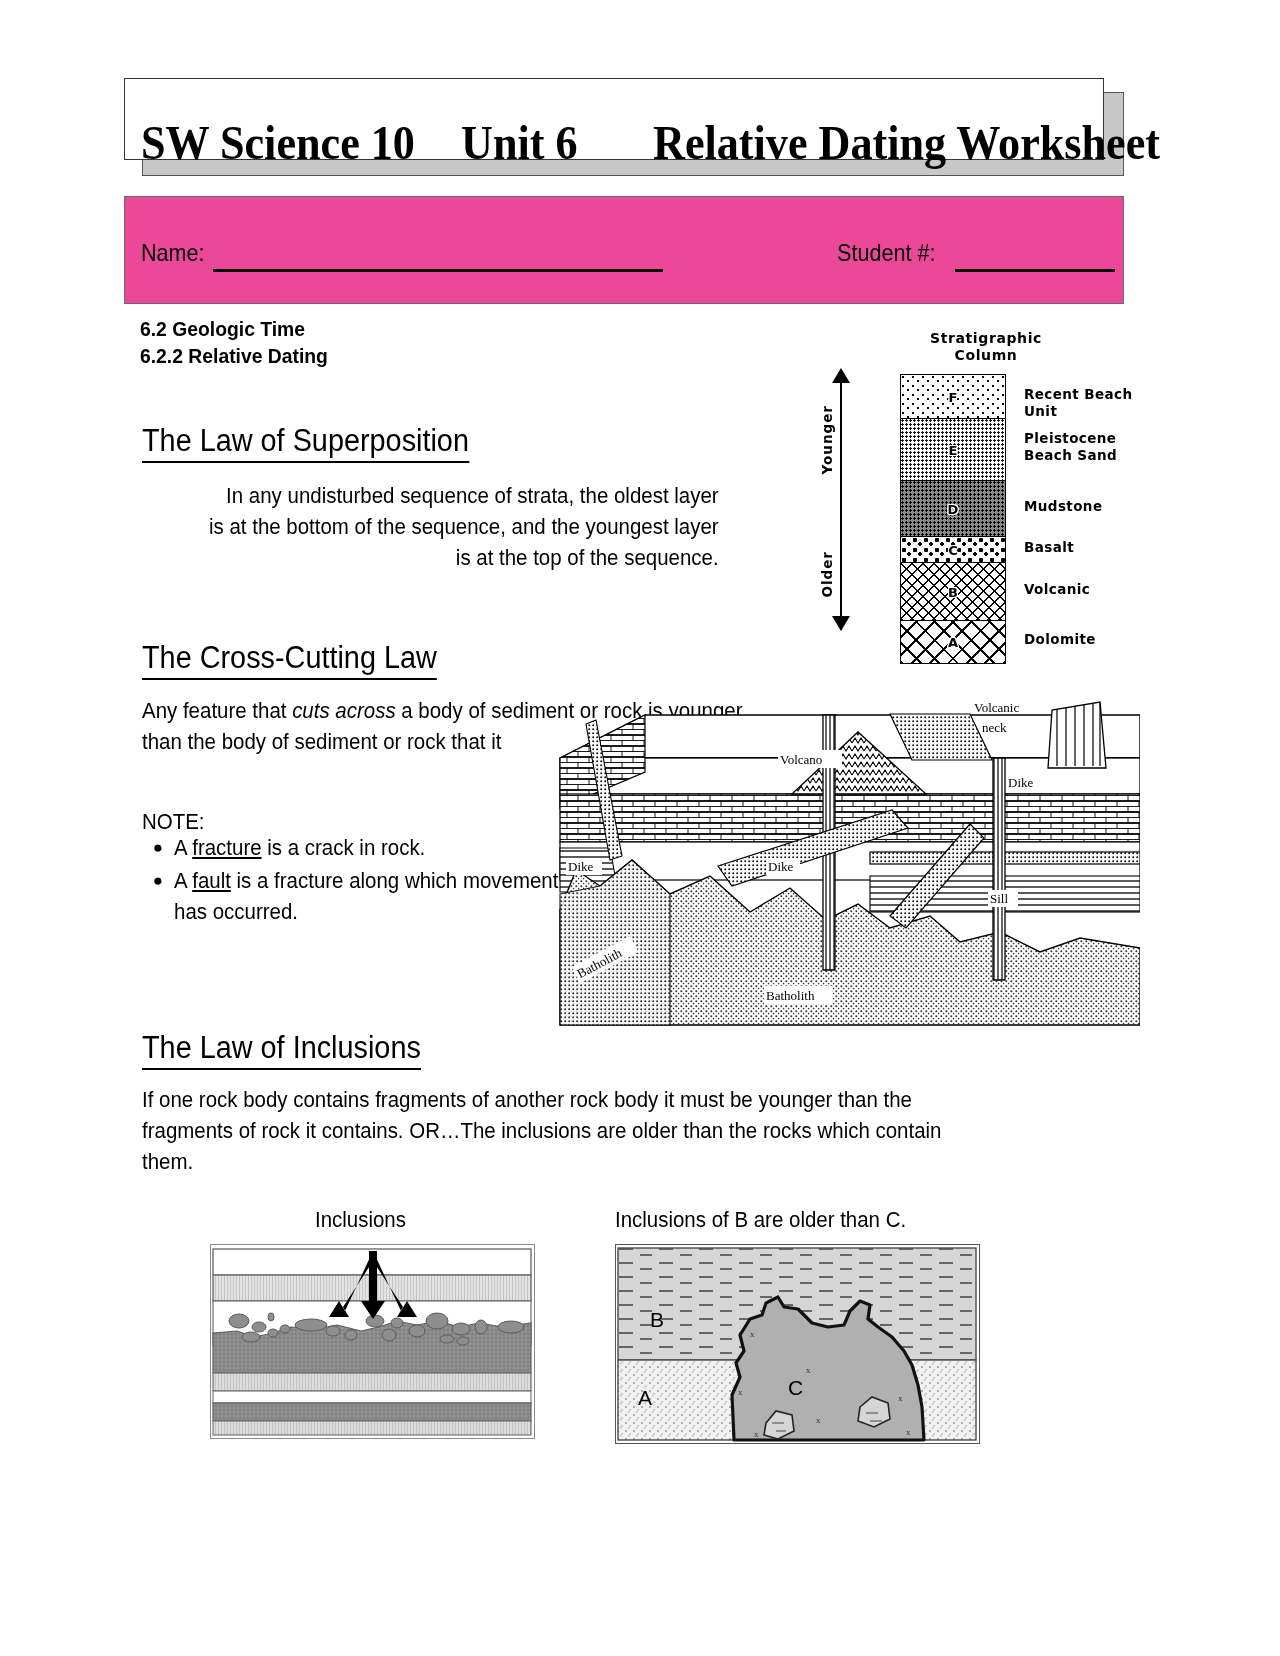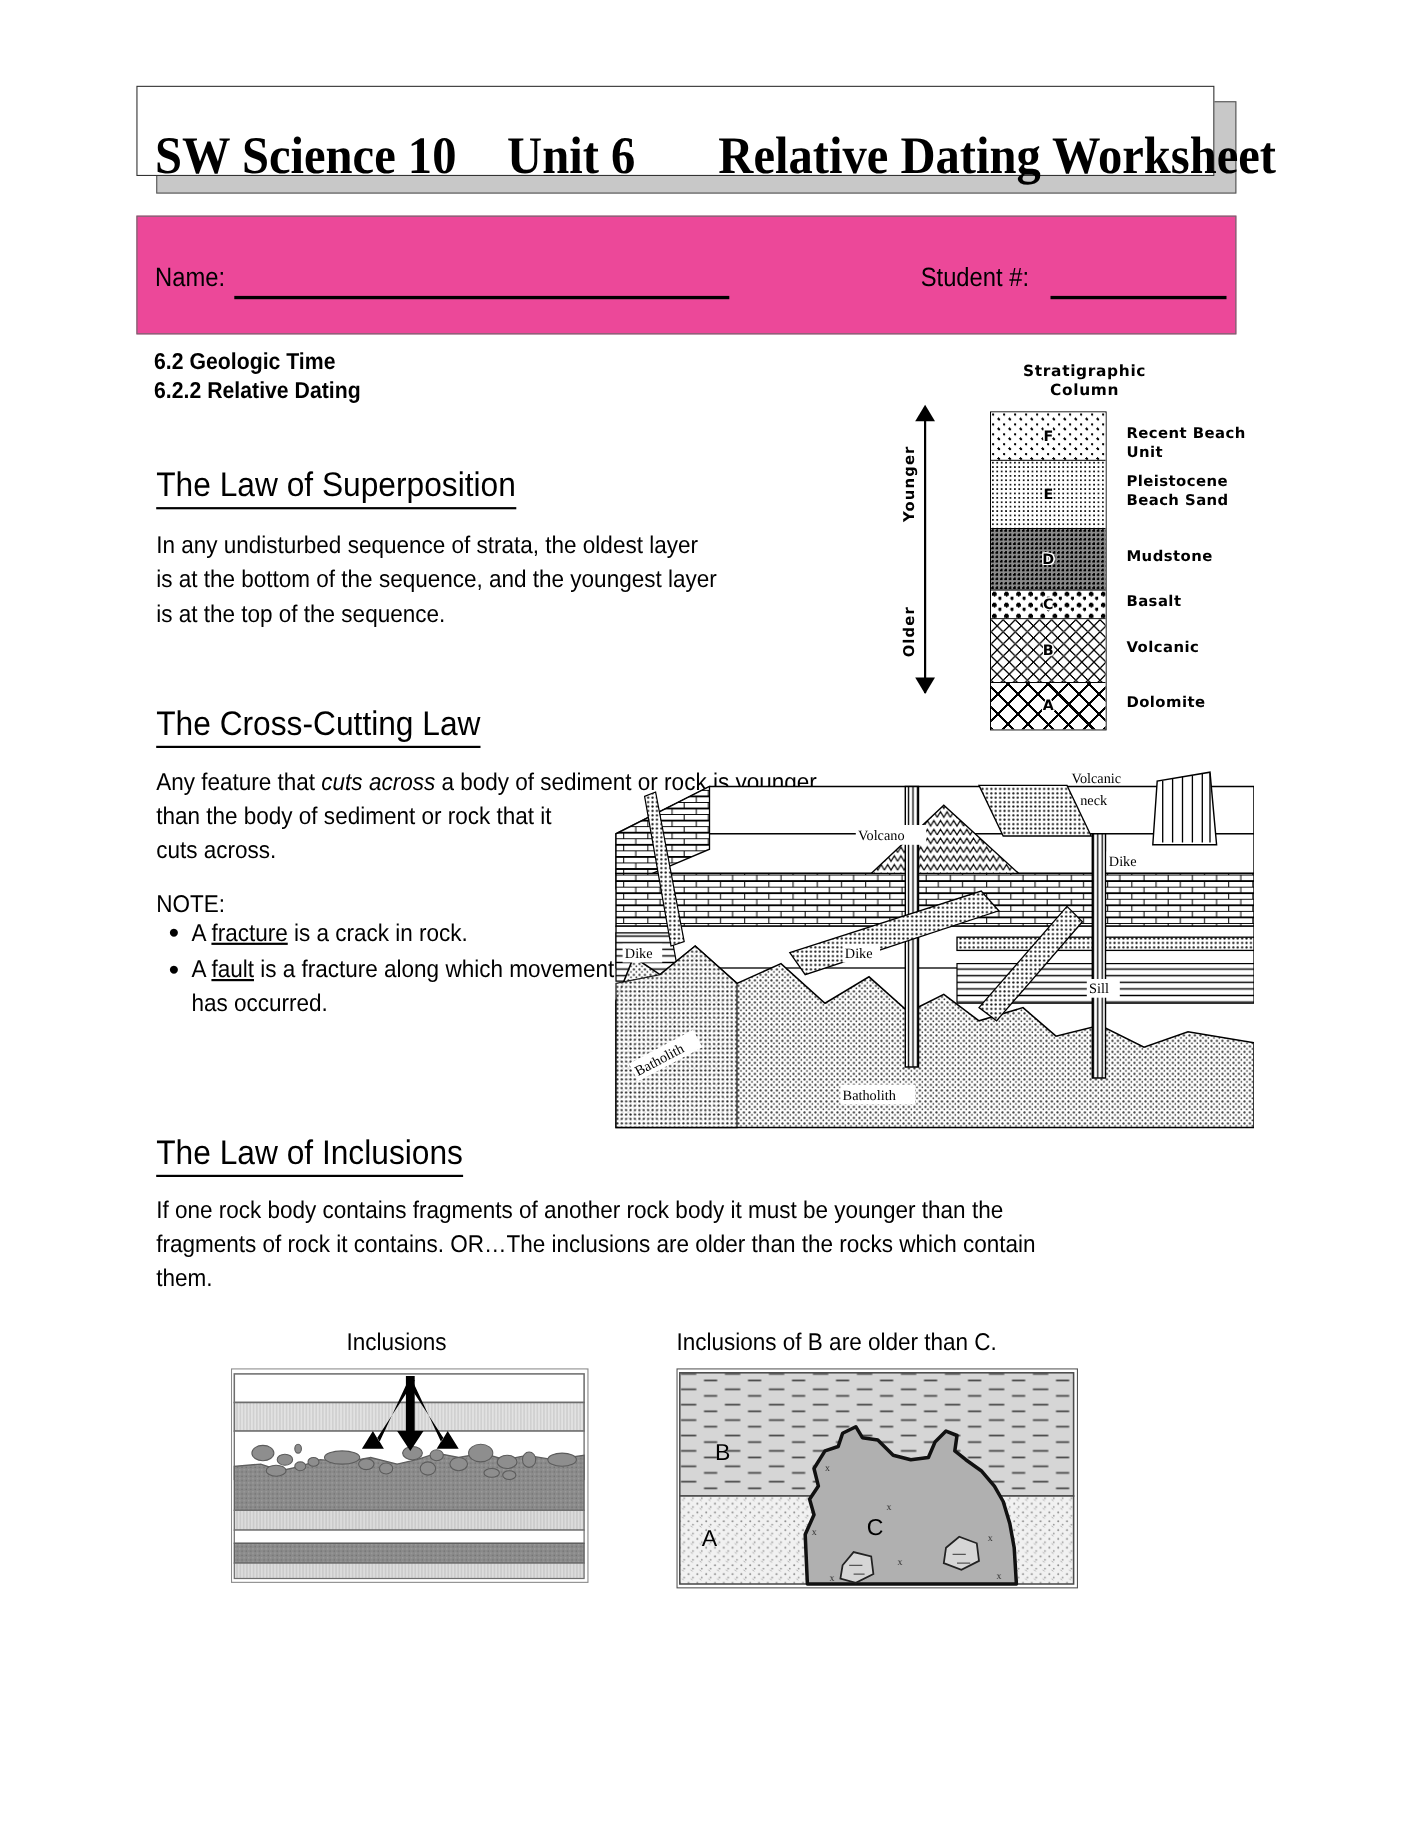--- a/index.html
+++ b/index.html
@@ -136,21 +136,21 @@
 
   
   .body-text {
     position: absolute;
     font-size: 22px;
     line-height: 31px;
     color: #000;
   }
   .body-text p { margin: 0; }
   .shrink { display:block; transform: scaleX(0.93); transform-origin: left top; white-space: nowrap;}
-  #para-super { left: 142px; top: 480px; width: 620px; }
+  #para-super { left: 142px; top: 480px; width: 620px; text-align: right; }
   #para-cross { left: 142px; top: 695px; width: 730px; }
   #note-label { left: 142px; top: 806px; }
   #para-incl  { left: 142px; top: 1084px; width: 950px; }
 
   
   .bullets {
     position: absolute;
     left: 142px;
     top: 832px;
     font-size: 22px;
@@ -423,23 +423,20 @@
 
 <div class="law-head" id="head-cross"><span class="u">The Cross-Cutting Law</span></div>
 
 <div class="body-text" id="para-cross">
   <p>
       <span class="shrink"><span>Any feature that </span><i>cuts across</i><span> a body of sediment or rock is younger</span></span>
     </p>
   <p>
       <span class="shrink">than the body of sediment or rock that it</span>
     </p>
-  <p>
-      <span class="shrink">cuts across.</span>
-    </p>
 </div>
 
 <div class="body-text" id="note-label">
   <span class="shrink">NOTE:</span>
 </div>
 
 <div class="bullets">
   <div class="bullet-row">
     <div class="bullet-dot">●</div>
     <div class="bullet-txt"><span>A </span><u class="ul">fracture</u><span> is a crack in rock.</span></div>

